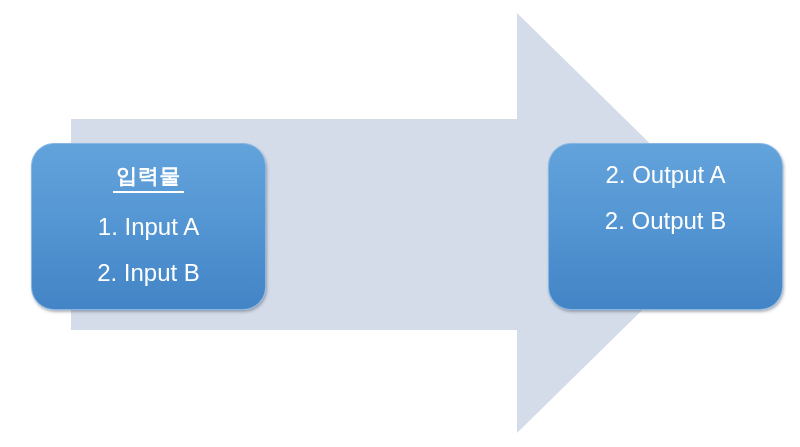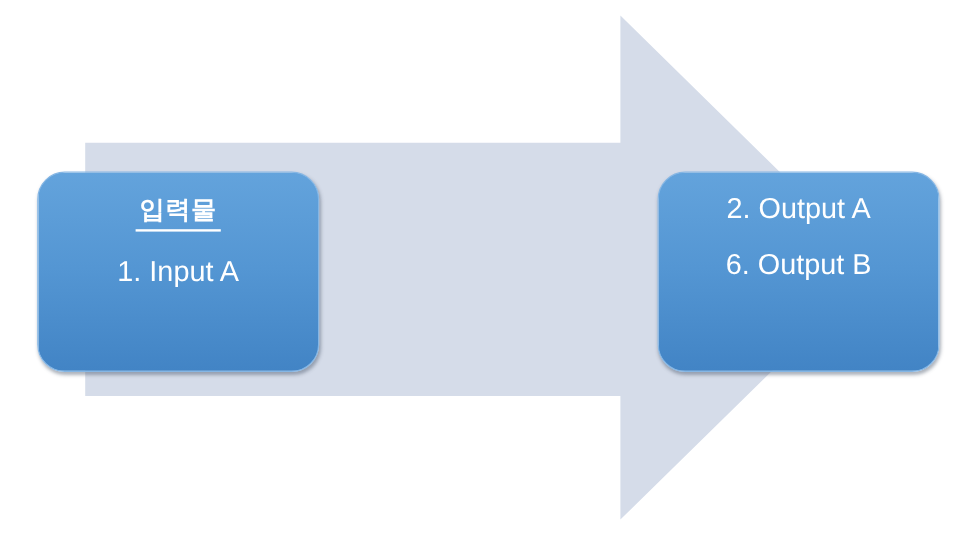--- a/index.html
+++ b/index.html
@@ -70,21 +70,22 @@
 
   <svg class="arrow-svg" viewBox="0 0 800 447" xmlns="http://www.w3.org/2000/svg">
     <polygon points="71,119 517,119 517,13 731,223 517,433 517,330 71,330" fill="#D5DCE9"></polygon>
   </svg>
 
   <div class="box box-1">
     <div class="box-title-row">
       <span class="box-title">입력물</span>
     </div>
     <div class="box-item">1. Input A</div>
+    <div class="box-item">2. Input B</div>
   </div>
 
 
   <div class="box box-3">
     <div class="box-item">2. Output A</div>
-    <div class="box-item">6. Output B</div>
+    <div class="box-item">2. Output B</div>
   </div>
 
 </div>
 
 </body></html>

